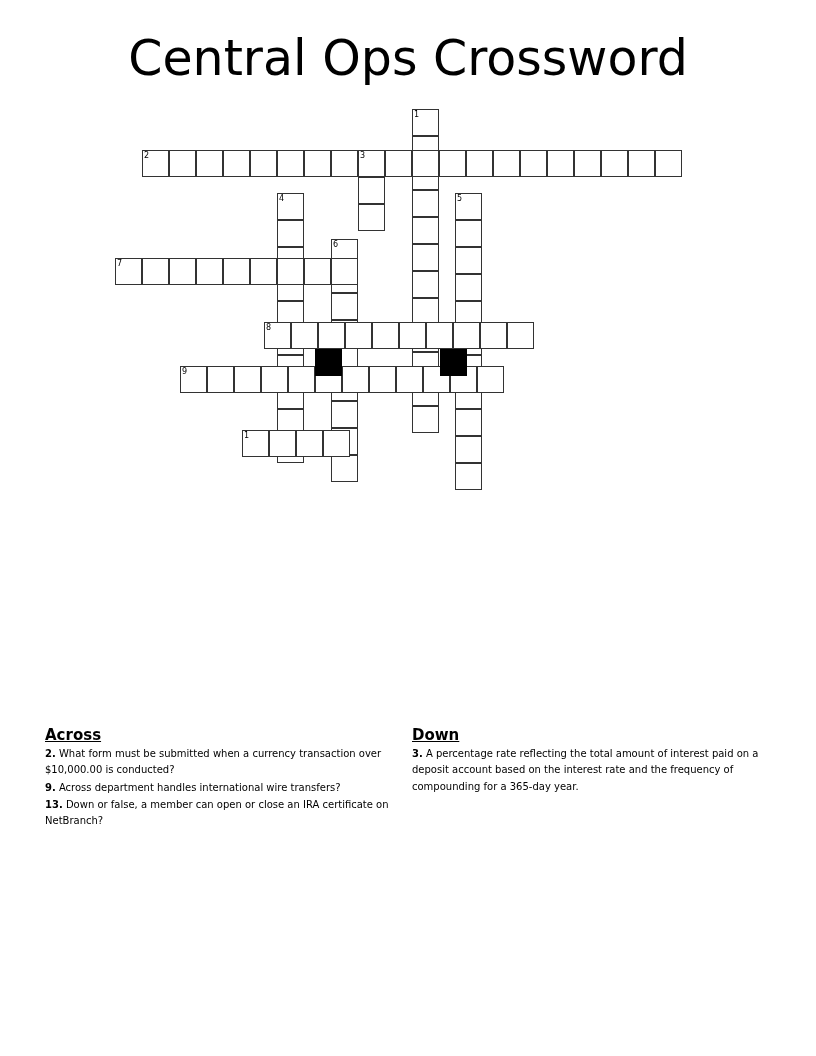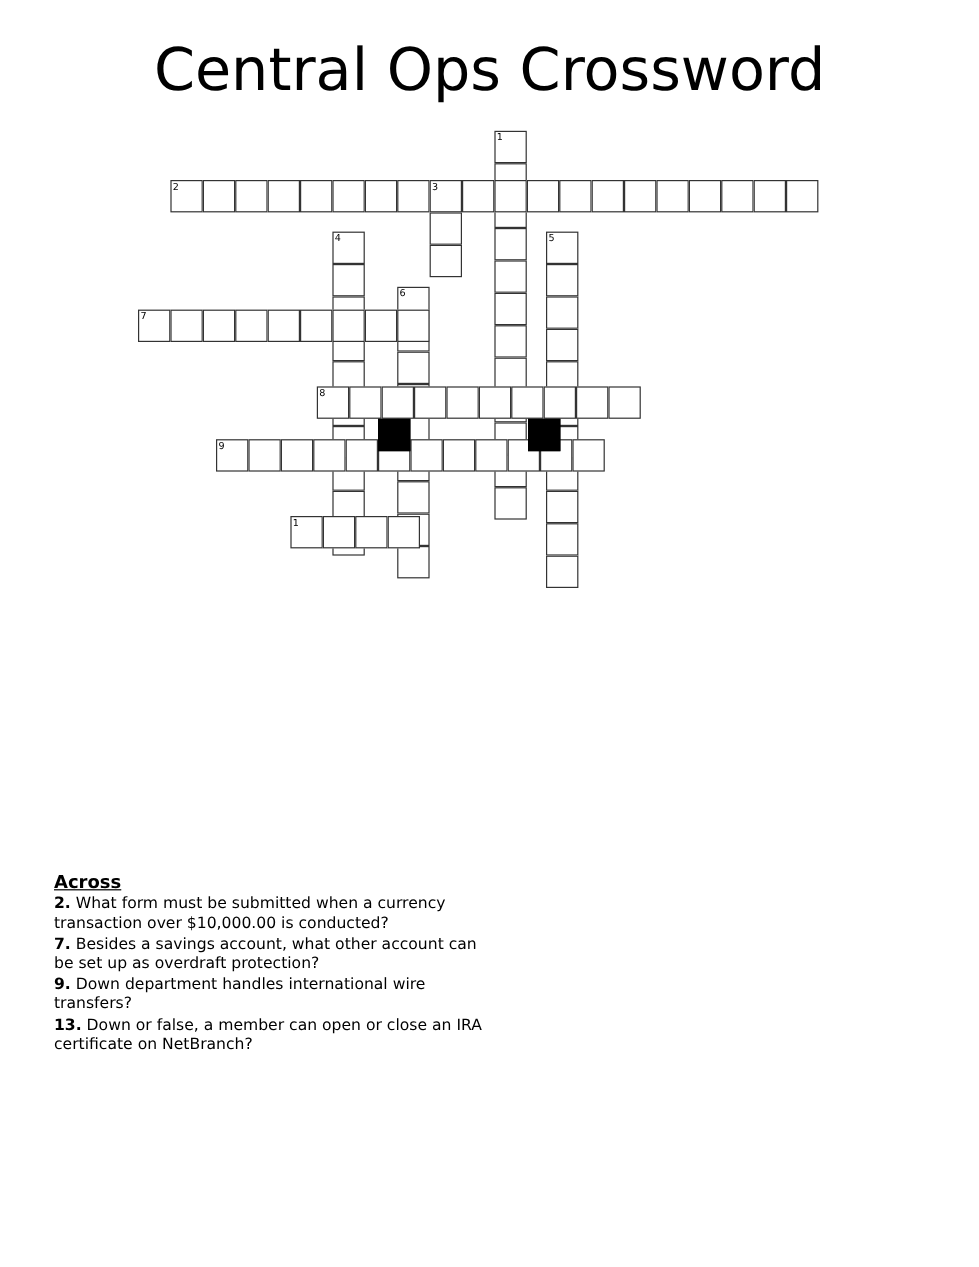--- a/index.html
+++ b/index.html
@@ -84,21 +84,21 @@
   .clue-col.down   { left: 412px; width: 358px; }
 
   .clue-heading {
     font-size: 15px;
     font-weight: bold;
     text-decoration: underline;
     line-height: 19px;
     margin: 0 0 1px 0;
   }
   .clue {
-    font-size: 13px;
+    font-size: 10px;
     line-height: 16.3px;
     margin: 0 0 1px 0;
   }
   .clue .cnum {
     font-weight: bold;
   }
 </style>
 </head>
 <body>
 
@@ -228,24 +228,25 @@
       <div class="cell" style="left: 323px; top: 430px;"></div>
       <div class="cell black" style="left: 315px; top: 349px;"></div>
       <div class="cell black" style="left: 440px; top: 349px;"></div>
     </div>
 
   <div id="clues">
     <div class="clue-col across">
       <div class="clue-heading">Across</div>
       <div id="across-list">
           <p class="clue"><span class="cnum">2.</span><span> What form must be submitted when a currency transaction over $10,000.00 is conducted?</span></p>
-          <p class="clue"><span class="cnum">7.</span><span> Besides a savings account, what other account can be set up as overdraft protection?</span></p>
-          <p class="clue"><span class="cnum">9.</span><span> Down department handles international wire transfers?</span></p>
+          <p class="clue"><span class="cnum">9.</span><span> Across department handles international wire transfers?</span></p>
           <p class="clue"><span class="cnum">13.</span><span> Down or false, a member can open or close an IRA certificate on NetBranch?</span></p>
         </div>
     </div>
     <div class="clue-col down">
+      <div class="clue-heading">Down</div>
       <div id="down-list">
+          <p class="clue"><span class="cnum">3.</span><span> A percentage rate reflecting the total amount of interest paid on a deposit account based on the interest rate and the frequency of compounding for a 365-day year.</span></p>
         </div>
     </div>
   </div>
 
 </div>
 
 </body></html>

